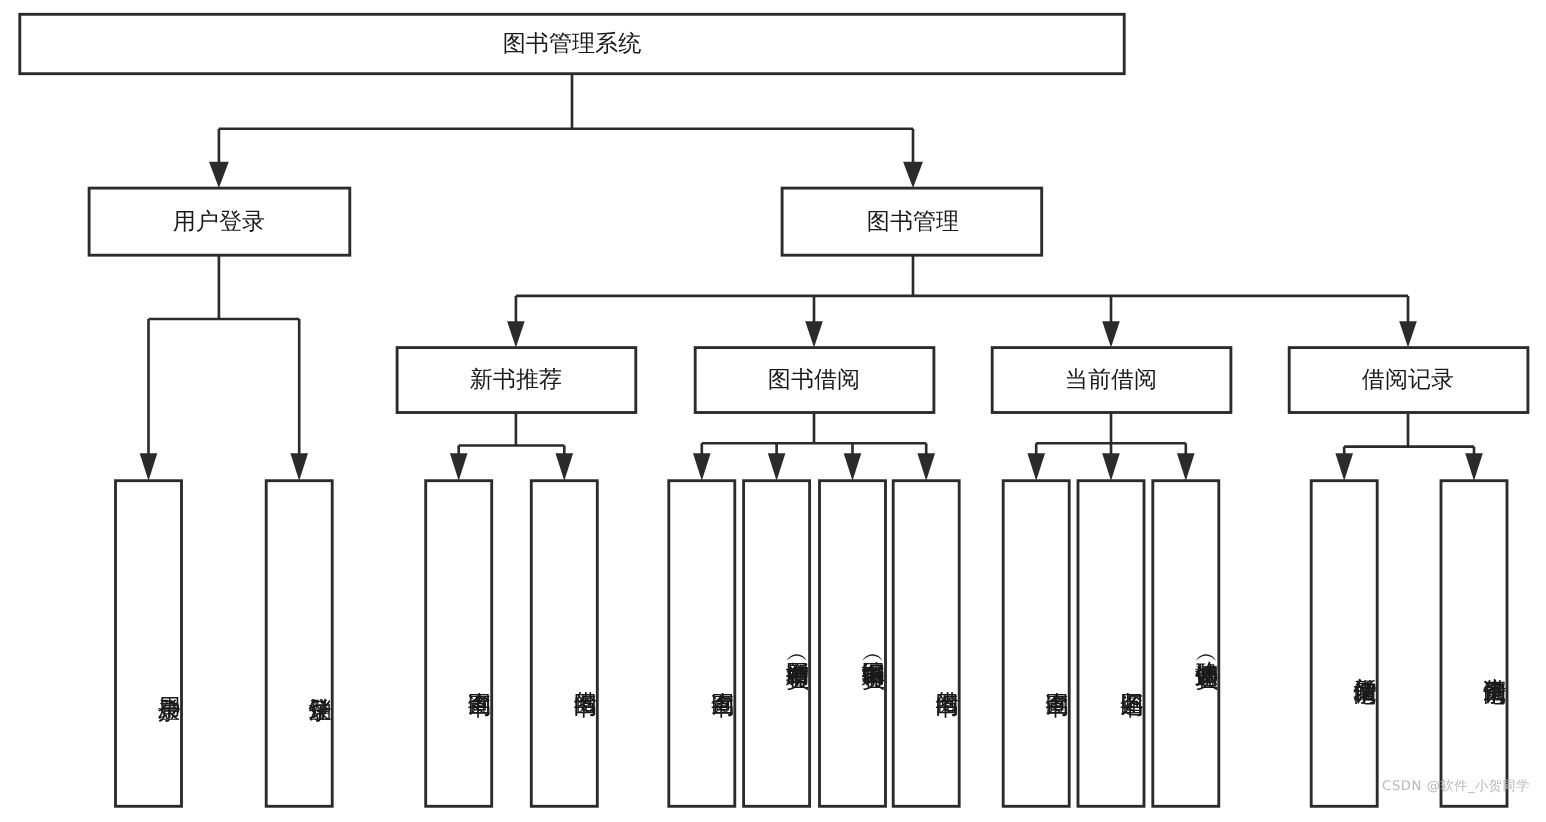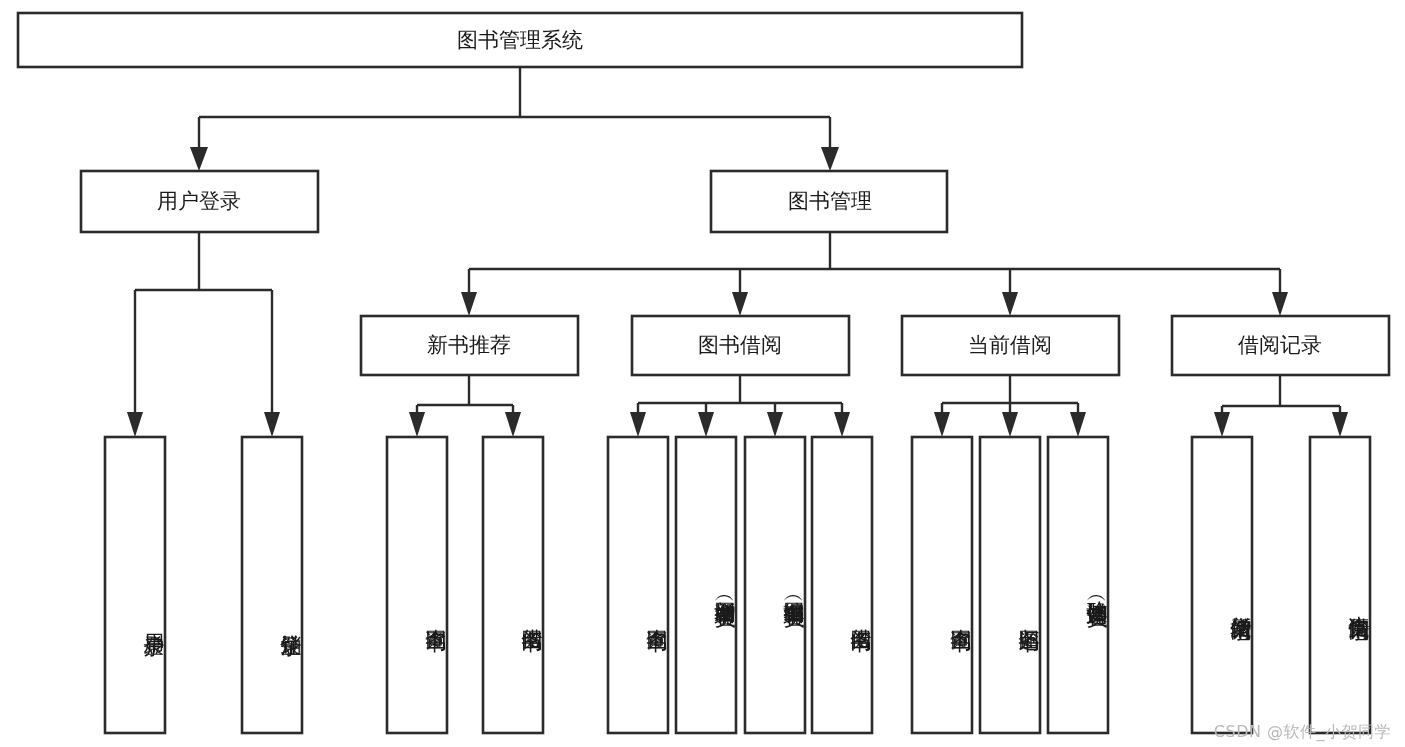--- a/index.html
+++ b/index.html
@@ -61,22 +61,22 @@
     font-size: 21px;
     line-height: 1.14;
     color: #1a1a1a;
     letter-spacing: 1px;
     white-space: nowrap;
     pointer-events: none;
   }
   .watermark {
     position: absolute;
     right: 14px;
-    bottom: 4px;
-    font-size: 16px;
+    bottom: 24px;
+    font-size: 12px;
     color: #b9b9b9;
     letter-spacing: 0.5px;
     font-family: "DejaVu Sans", "Liberation Sans", sans-serif;
     white-space: nowrap;
   }
 </style>
 </head>
 <body>
 
 <div id="diagram-root">

